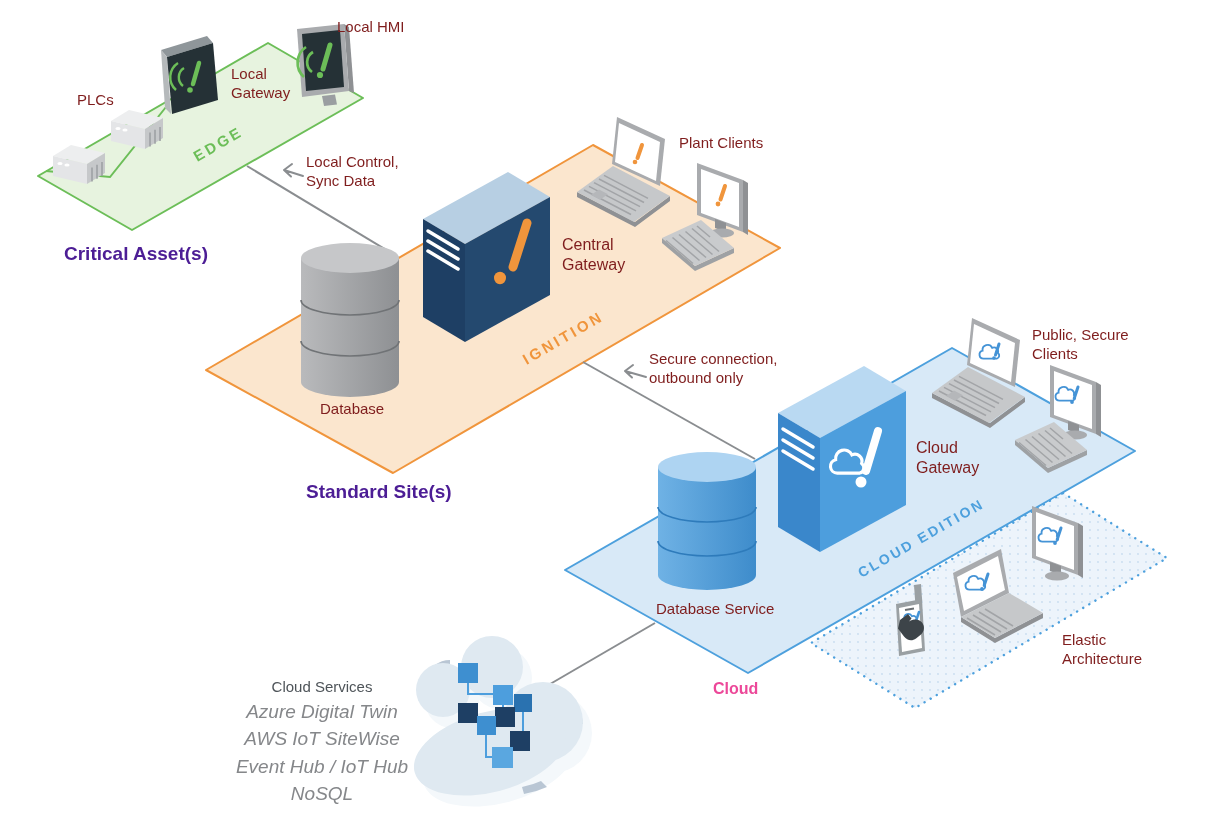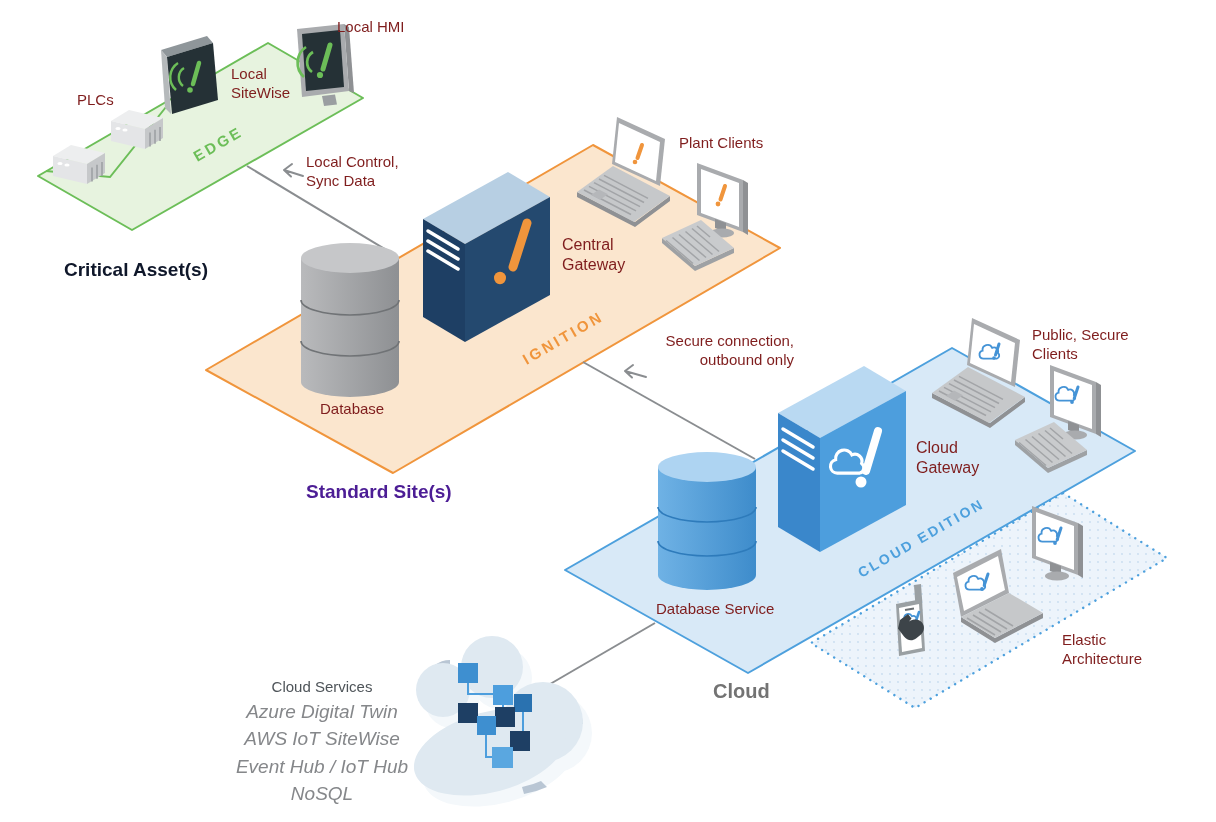--- a/index.html
+++ b/index.html
@@ -2,23 +2,23 @@
 <html><head>
 <meta charset="utf-8">
 <style>
   html,body{margin:0;padding:0;background:#ffffff;}
   #stage{position:relative;width:1216px;height:822px;background:#ffffff;overflow:hidden;
          font-family:"Liberation Sans",sans-serif;}
   #stage svg{position:absolute;left:0;top:0;display:block;}
   .lbl{position:absolute;font-size:15px;line-height:1.28;color:#7f1d1d;white-space:normal;}
   .lbl-lg{font-size:16px;}
   .caption{position:absolute;font-size:19px;font-weight:700;white-space:nowrap;}
-  .caption.green{color:#0f172a;margin-top:16px;}
+  .caption.green{color:#4c1d95;}
   .caption.orange{color:#4c1d95;}
-  .caption.blue{color:#737373;font-size:20px;}
+  .caption.blue{color:#ec4899;font-size:16px;}
   .tierword{position:absolute;font-weight:700;font-size:15px;letter-spacing:3px;
             transform:rotate(-30deg);transform-origin:center center;text-align:center;white-space:nowrap;}
   .tierword.green{color:#6CBE58;}
   .tierword.orange{color:#F0953C;}
   .tierword.blue{color:#4DA0DD;font-size:14px;letter-spacing:2.5px;}
   .svc{position:absolute;text-align:center;}
   .svc .svc-title{font-size:15px;font-weight:400;color:#4E5459;line-height:1.45;}
   .svc .svc-item{font-size:19px;font-style:italic;color:#85878A;line-height:1.45;}
 </style>
 </head>
@@ -304,33 +304,33 @@
         <rect x="477" y="716" width="19" height="19" fill="#3E8FD0"></rect>
         <rect x="510" y="731" width="20" height="20" fill="#1E3F64"></rect>
         <rect x="492" y="747" width="21" height="21" fill="#5AA7E0"></rect>
       </g>
     </g>
   </g>
 </svg>
 
 <div class="lbl" style="left:337px;top:17px;">Local HMI</div>
 <div class="lbl" style="left:77px;top:90px;">PLCs</div>
-<div class="lbl" style="left:231px;top:64px;width:70px;">Local SiteWise</div>
+<div class="lbl" style="left:231px;top:64px;width:70px;">Local Gateway</div>
 <div class="tierword green" style="left:182px;top:135px;width:72px;">EDGE</div>
 <div class="caption green" style="left:64px;top:243px;">Critical Asset(s)</div>
 
 <div class="lbl" style="left:306px;top:152px;width:105px;">Local Control, Sync Data</div>
 
 <div class="lbl" style="left:320px;top:399px;">Database</div>
 <div class="lbl lbl-lg" style="left:562px;top:235px;width:80px;">Central Gateway</div>
 <div class="tierword orange" style="left:508px;top:329px;width:110px;">IGNITION</div>
 <div class="lbl" style="left:679px;top:133px;">Plant Clients</div>
 <div class="caption orange" style="left:306px;top:481px;">Standard Site(s)</div>
 
-<div class="lbl" style="left:649px;top:331px;width:145px;text-align:right;">Secure connection, outbound only</div>
+<div class="lbl" style="left:649px;top:349px;width:145px;">Secure connection, outbound only</div>
 
 <div class="lbl" style="left:656px;top:599px;">Database Service</div>
 <div class="lbl lbl-lg" style="left:916px;top:438px;width:70px;">Cloud Gateway</div>
 <div class="tierword blue" style="left:845px;top:530px;width:152px;">CLOUD EDITION</div>
 <div class="lbl" style="left:1032px;top:325px;width:112px;">Public, Secure Clients</div>
 <div class="caption blue" style="left:713px;top:680px;">Cloud</div>
 <div class="lbl" style="left:1062px;top:630px;width:100px;">Elastic Architecture</div>
 
 <div class="svc" style="left:212px;top:676px;width:220px;">
   <div class="svc-title">Cloud Services</div>

